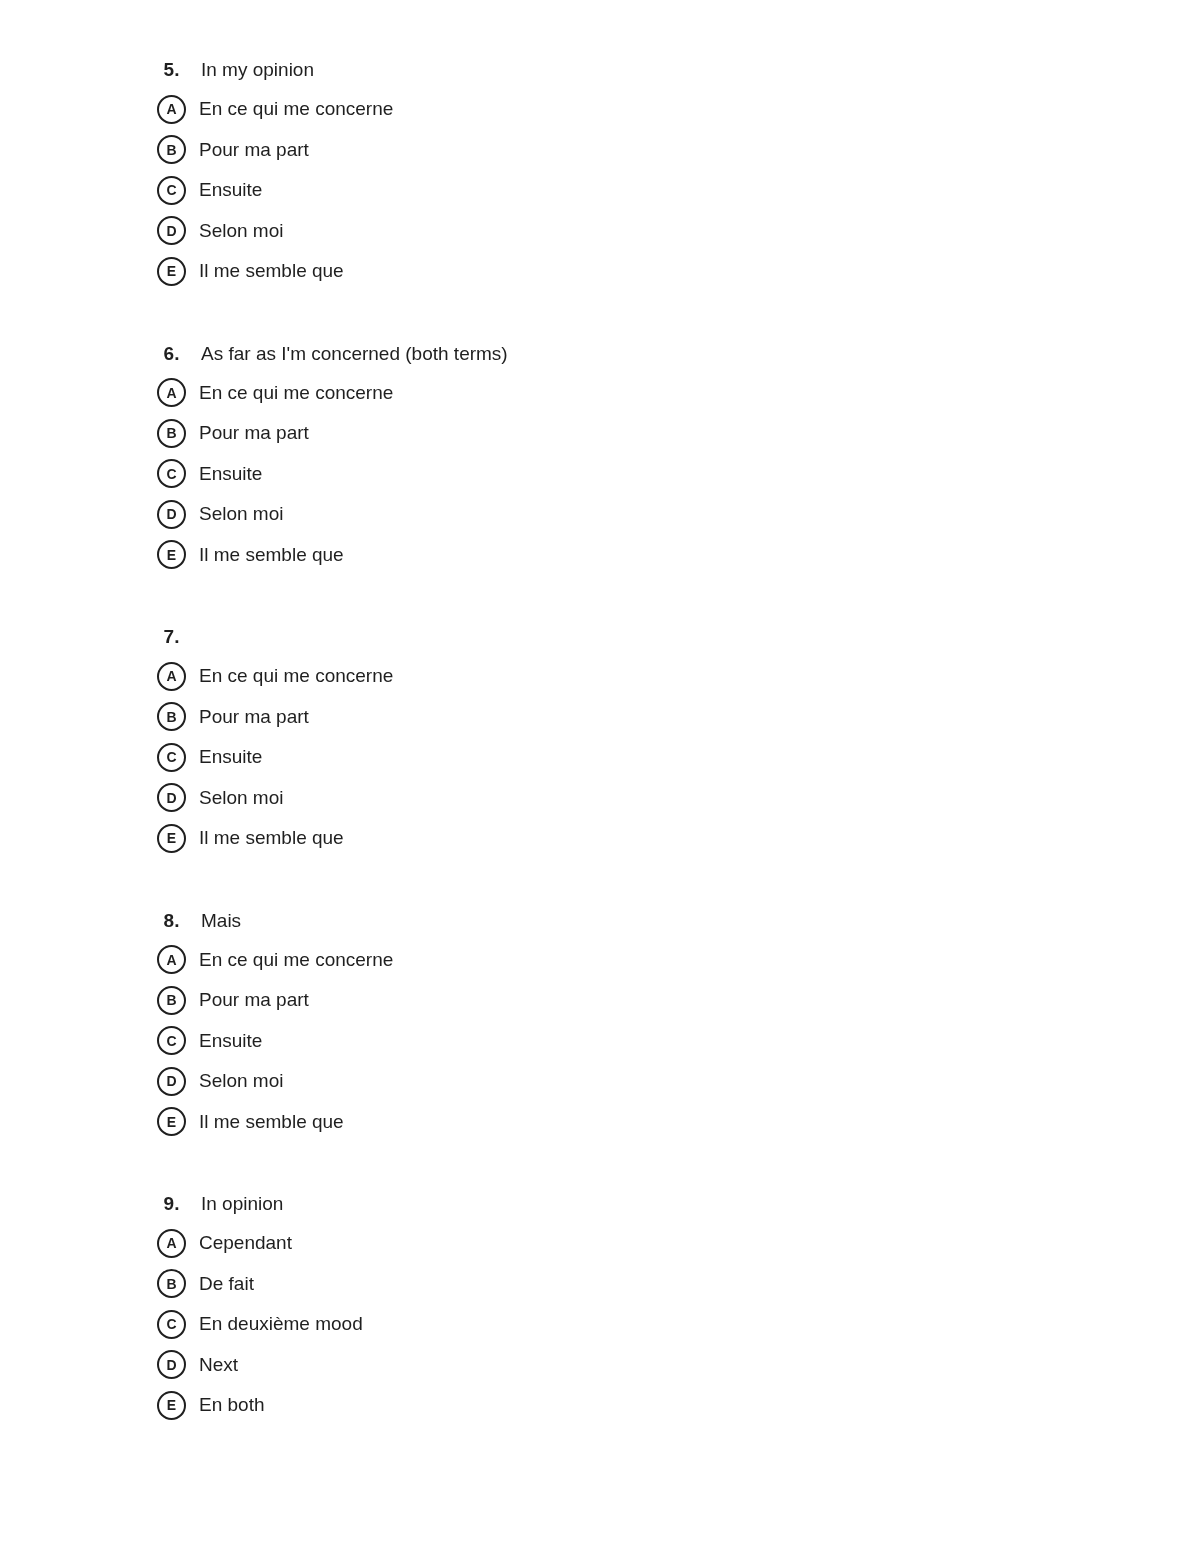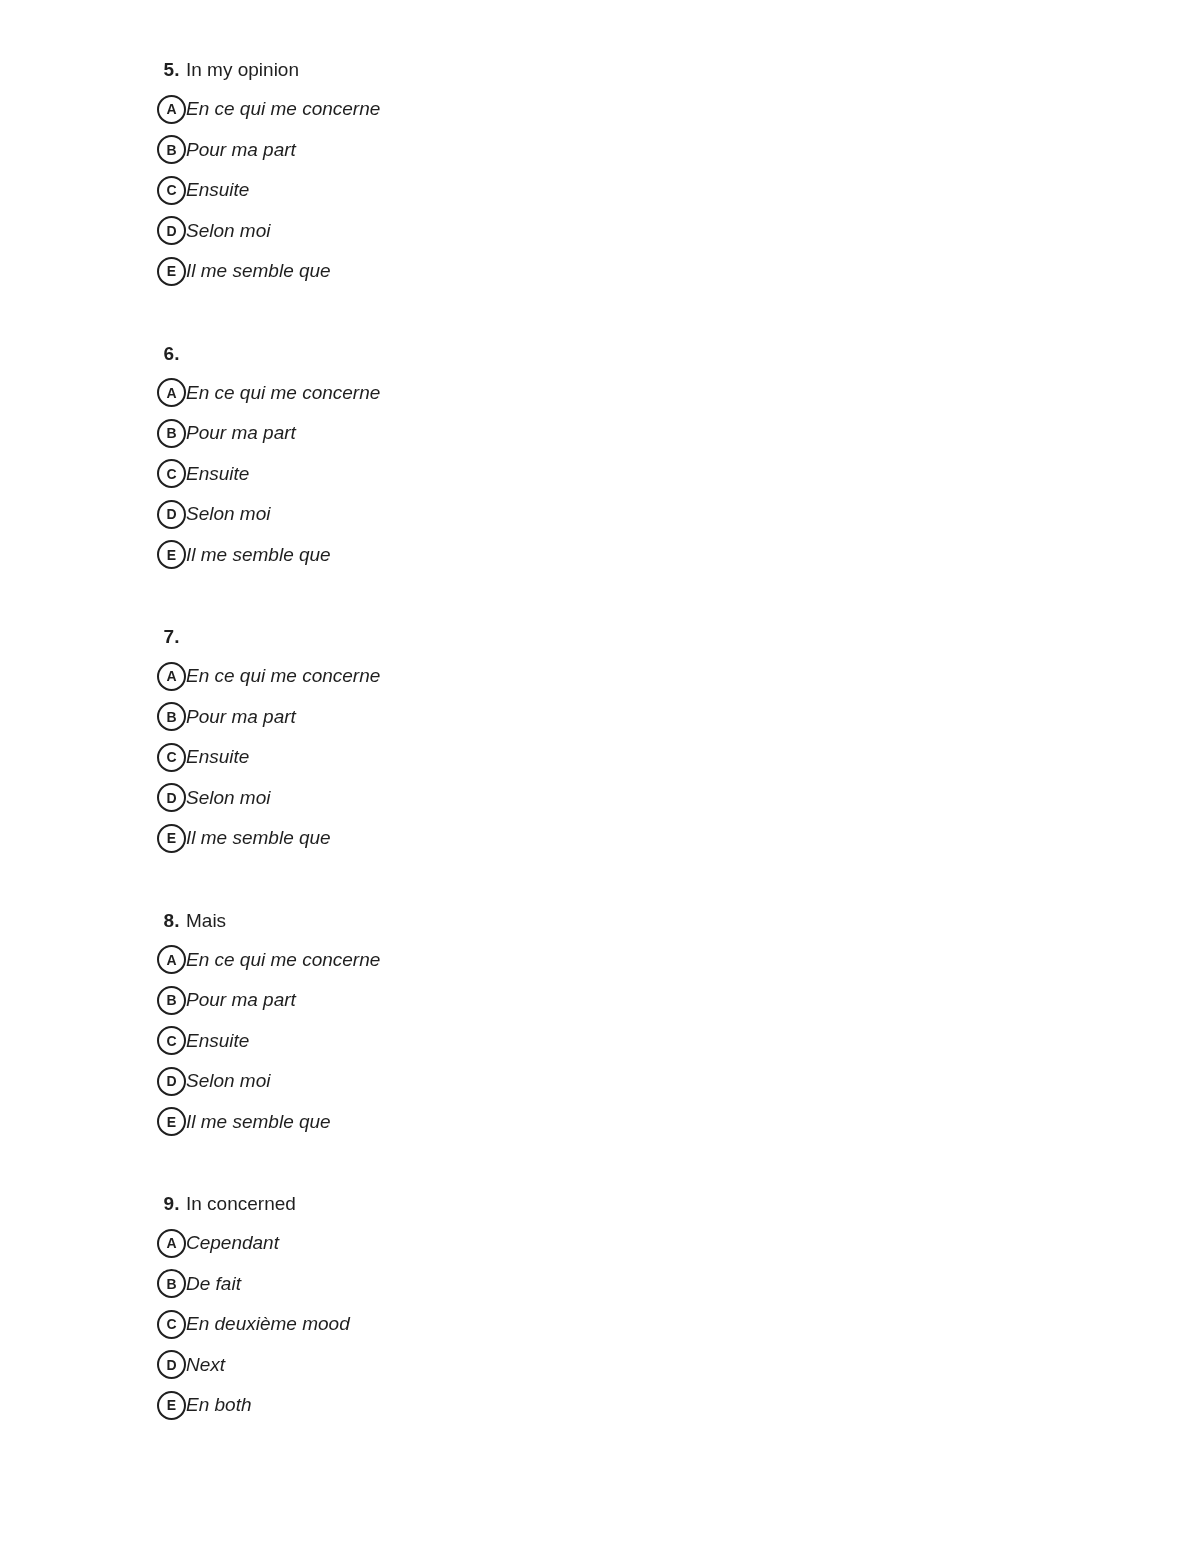--- a/index.html
+++ b/index.html
@@ -28,21 +28,21 @@
     line-height: 28px;
   }
   .q-num {
     flex: 0 0 29px;
     width: 29px;
     text-align: center;
     font-weight: 700;
     font-size: 19px;
   }
   .q-prompt {
-    margin-left: 0;
+    margin-left: 15px;
     white-space: nowrap;
   }
   .options {
     margin-top: 5px;
   }
   .option {
     display: flex;
     align-items: center;
     height: 40.5px;
   }
@@ -55,23 +55,23 @@
     border-radius: 50%;
     background: #ffffff;
     display: flex;
     align-items: center;
     justify-content: center;
     font-weight: 700;
     font-size: 14px;
     line-height: 1;
   }
   .opt-text {
+    margin-left: 13px;
     font-size: 19px;
     white-space: nowrap;
-    font-style: italic;
   }
 </style>
 </head>
 <body>
 
 <div class="quiz">
 
   <div class="question">
     <div class="q-title">
       <div class="q-num">5.</div>
@@ -97,20 +97,21 @@
       <div class="option">
         <div class="bubble">E</div>
         <div class="opt-text">Il me semble que</div>
       </div>
     </div>
   </div>
 
   <div class="question">
     <div class="q-title">
       <div class="q-num">6.</div>
+      <div class="q-prompt">As far as I'm concerned (both terms)</div>
     </div>
     <div class="options">
       <div class="option">
         <div class="bubble">A</div>
         <div class="opt-text">En ce qui me concerne</div>
       </div>
       <div class="option">
         <div class="bubble">B</div>
         <div class="opt-text">Pour ma part</div>
       </div>
@@ -182,21 +183,21 @@
       <div class="option">
         <div class="bubble">E</div>
         <div class="opt-text">Il me semble que</div>
       </div>
     </div>
   </div>
 
   <div class="question">
     <div class="q-title">
       <div class="q-num">9.</div>
-      <div class="q-prompt">In concerned</div>
+      <div class="q-prompt">In opinion</div>
     </div>
     <div class="options">
       <div class="option">
         <div class="bubble">A</div>
         <div class="opt-text">Cependant</div>
       </div>
       <div class="option">
         <div class="bubble">B</div>
         <div class="opt-text">De fait</div>
       </div>

